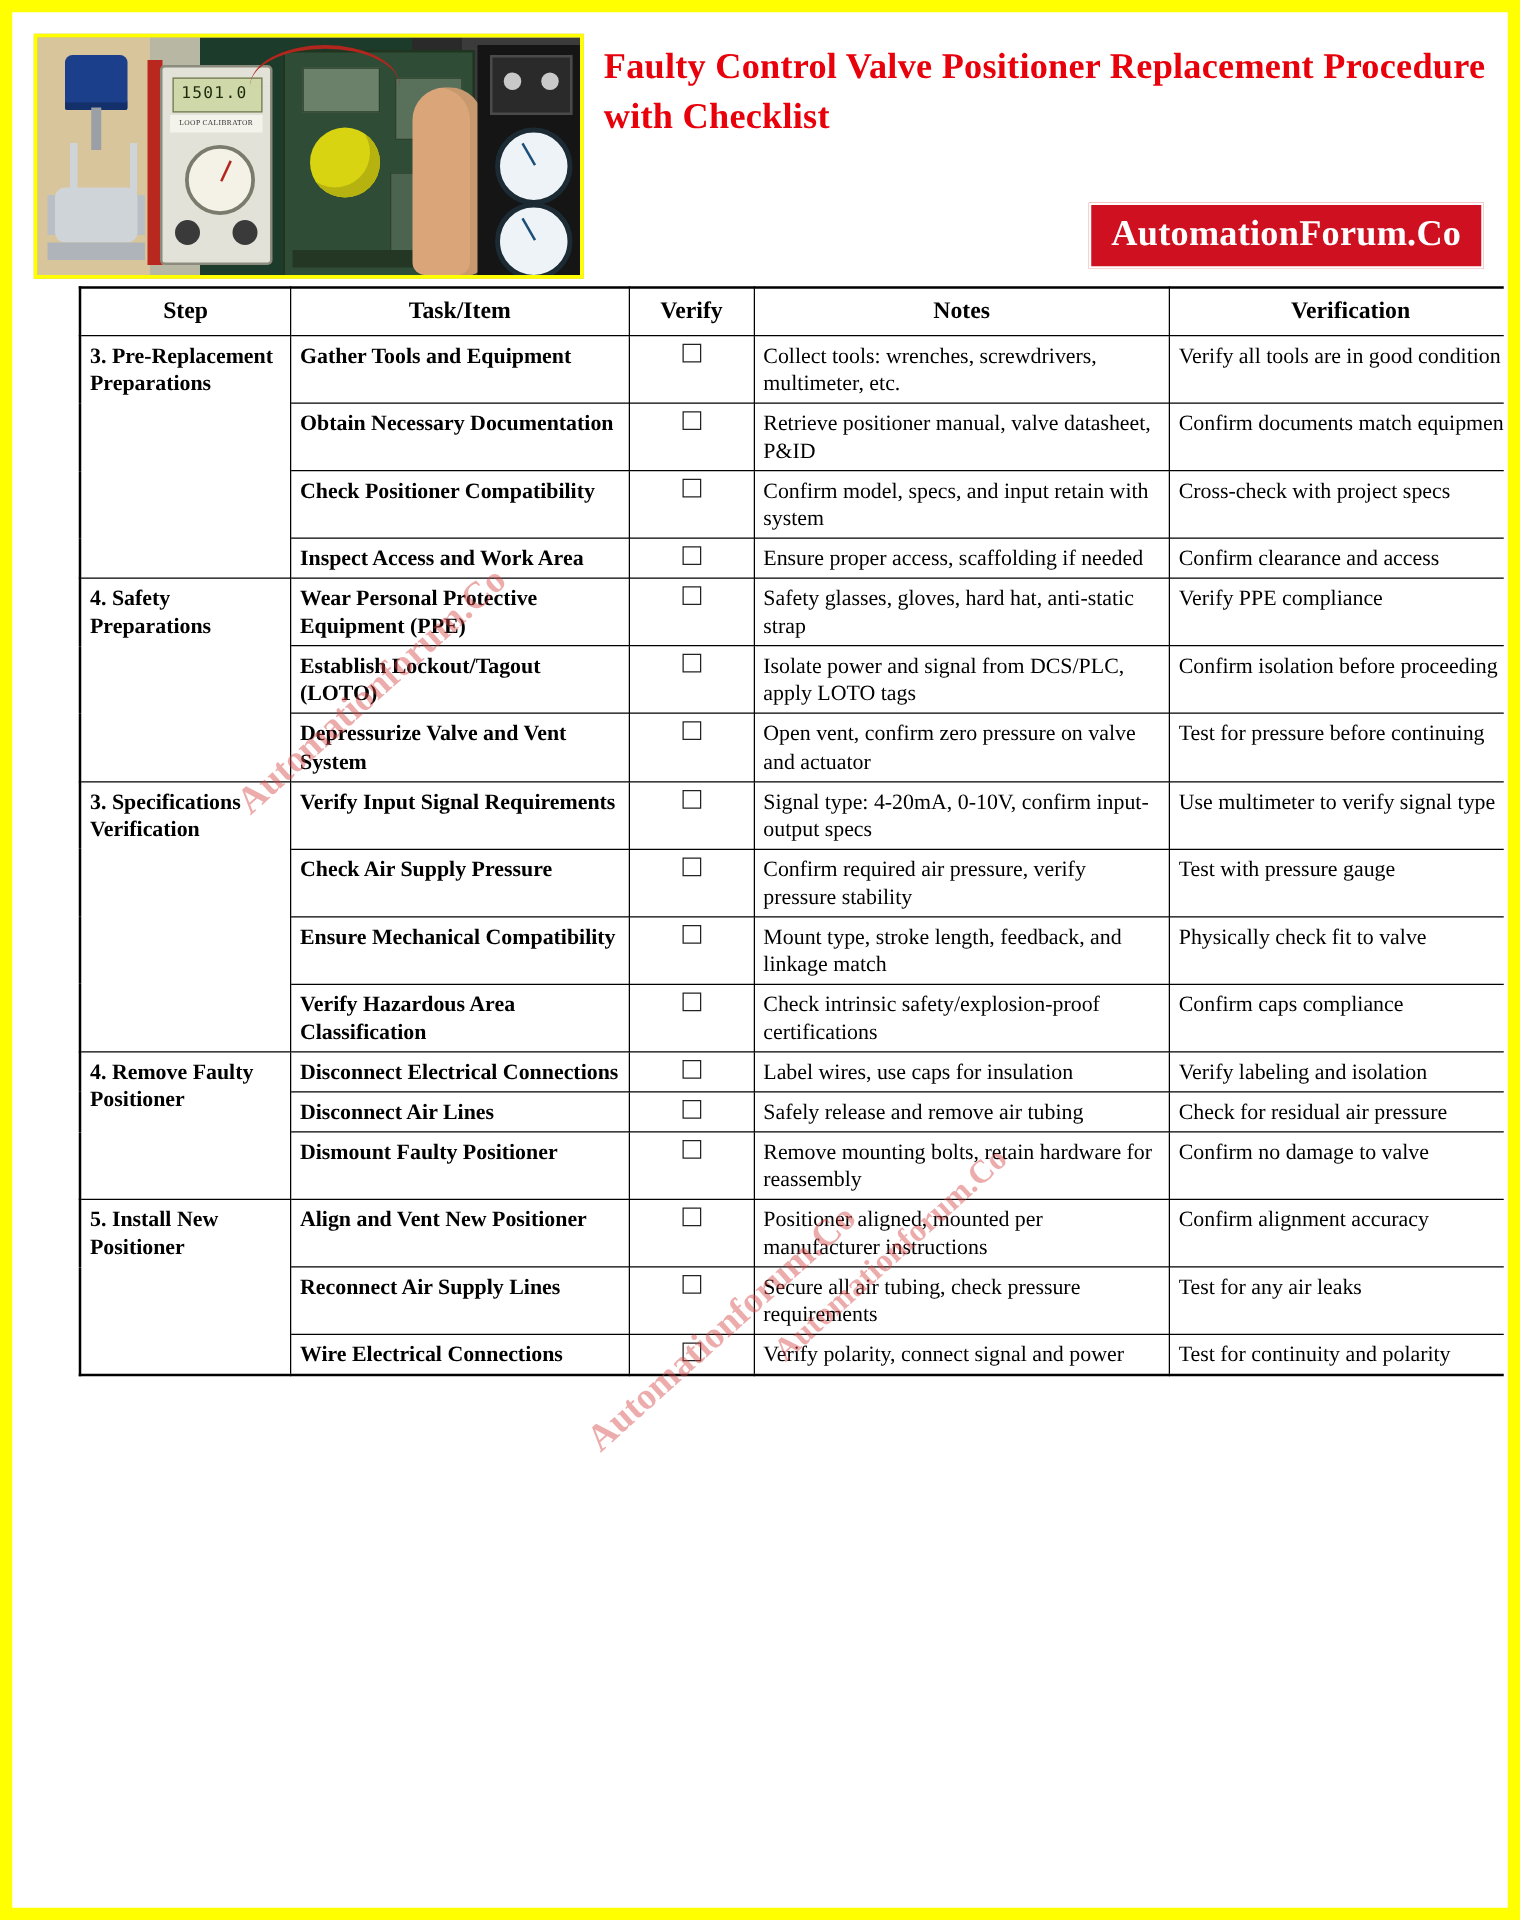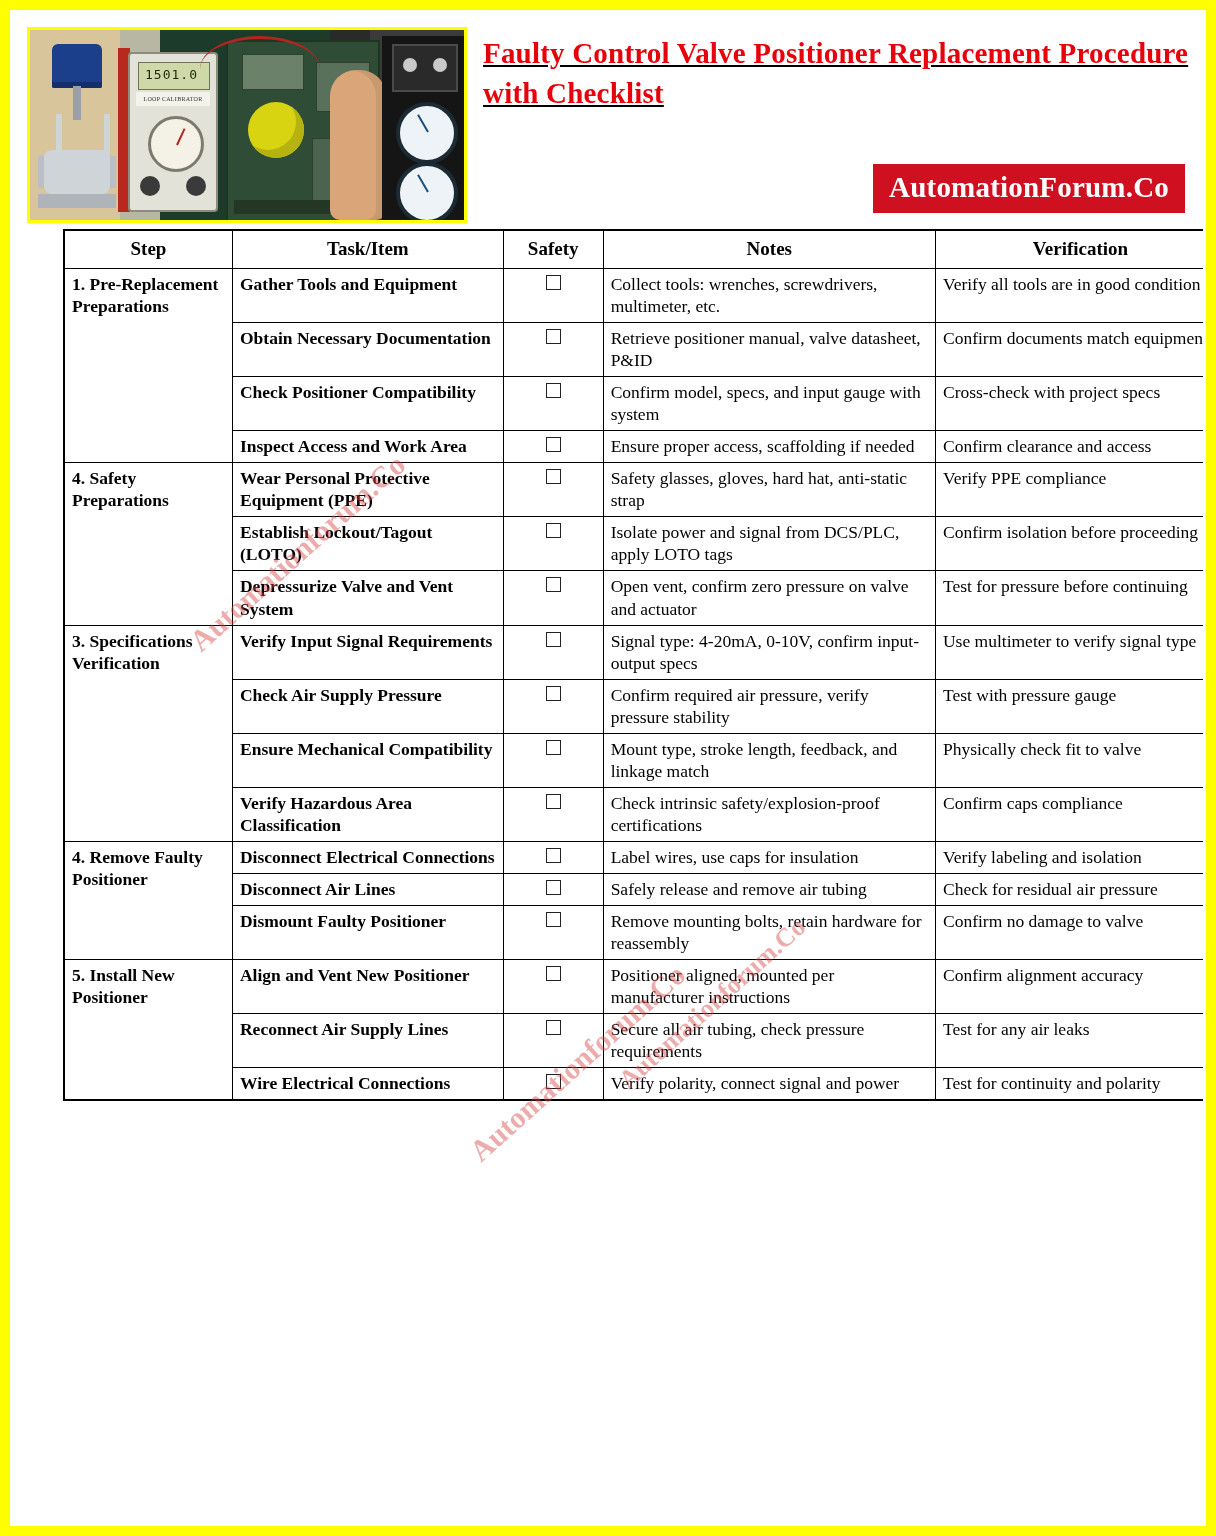--- a/index.html
+++ b/index.html
@@ -27,21 +27,20 @@
     box-sizing: border-box;
     background: #ffffff;
     border: 3px solid #ffffff;
     overflow: hidden;
   }
   .header {
     display: flex;
     align-items: flex-end;
     padding: 14px 12px 6px 14px;
     box-sizing: border-box;
-    text-decoration: underline;
   }
   .header-photo {
     width: 440px;
     height: 196px;
     border: 3px solid #ffff00;
     box-sizing: border-box;
     position: relative;
     overflow: hidden;
     background: #c8b48c;
     flex: 0 0 auto;
@@ -336,43 +335,43 @@
           <col class="c-step">
           <col class="c-task">
           <col class="c-status">
           <col class="c-notes">
           <col class="c-verif">
         </colgroup>
         <thead>
           <tr>
             <th>Step</th>
             <th>Task/Item</th>
-            <th>Safety</th>
+            <th>Verify</th>
             <th>Notes</th>
             <th>Verification</th>
           </tr>
         </thead>
         <tbody id="checklist-body">
             <tr>
-              <td class="step-cell" rowspan="4">1. Pre-Replacement Preparations</td>
+              <td class="step-cell" rowspan="4">3. Pre-Replacement Preparations</td>
               <td class="task-cell">Gather Tools and Equipment</td>
               <td class="status-cell"><span class="checkbox"></span></td>
               <td>Collect tools: wrenches, screwdrivers, multimeter, etc.</td>
               <td>Verify all tools are in good condition</td>
             </tr>
             <tr>
               <td class="task-cell">Obtain Necessary Documentation</td>
               <td class="status-cell"><span class="checkbox"></span></td>
               <td>Retrieve positioner manual, valve datasheet, P&amp;ID</td>
               <td>Confirm documents match equipment</td>
             </tr>
             <tr>
               <td class="task-cell">Check Positioner Compatibility</td>
               <td class="status-cell"><span class="checkbox"></span></td>
-              <td>Confirm model, specs, and input gauge with system</td>
+              <td>Confirm model, specs, and input retain with system</td>
               <td>Cross-check with project specs</td>
             </tr>
             <tr>
               <td class="task-cell">Inspect Access and Work Area</td>
               <td class="status-cell"><span class="checkbox"></span></td>
               <td>Ensure proper access, scaffolding if needed</td>
               <td>Confirm clearance and access</td>
             </tr>
             <tr>
               <td class="step-cell" rowspan="3">4. Safety Preparations</td>

